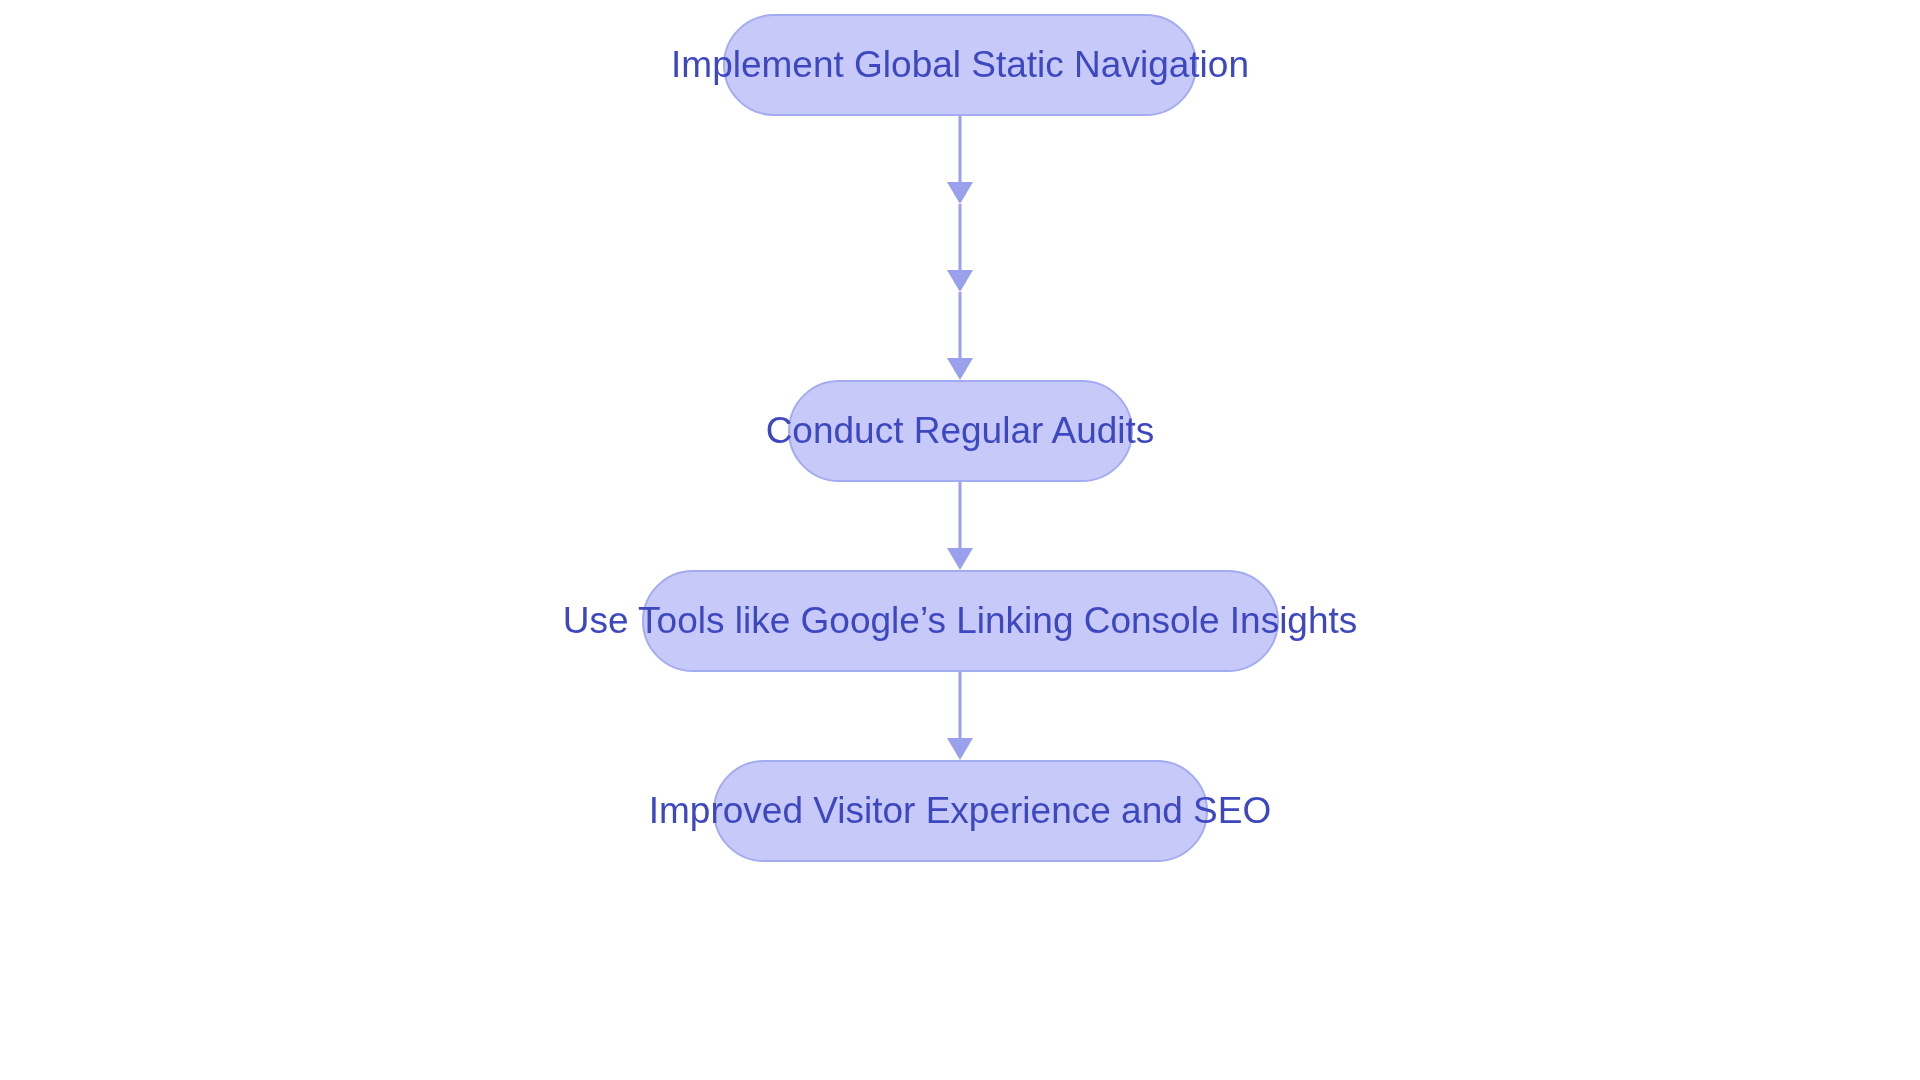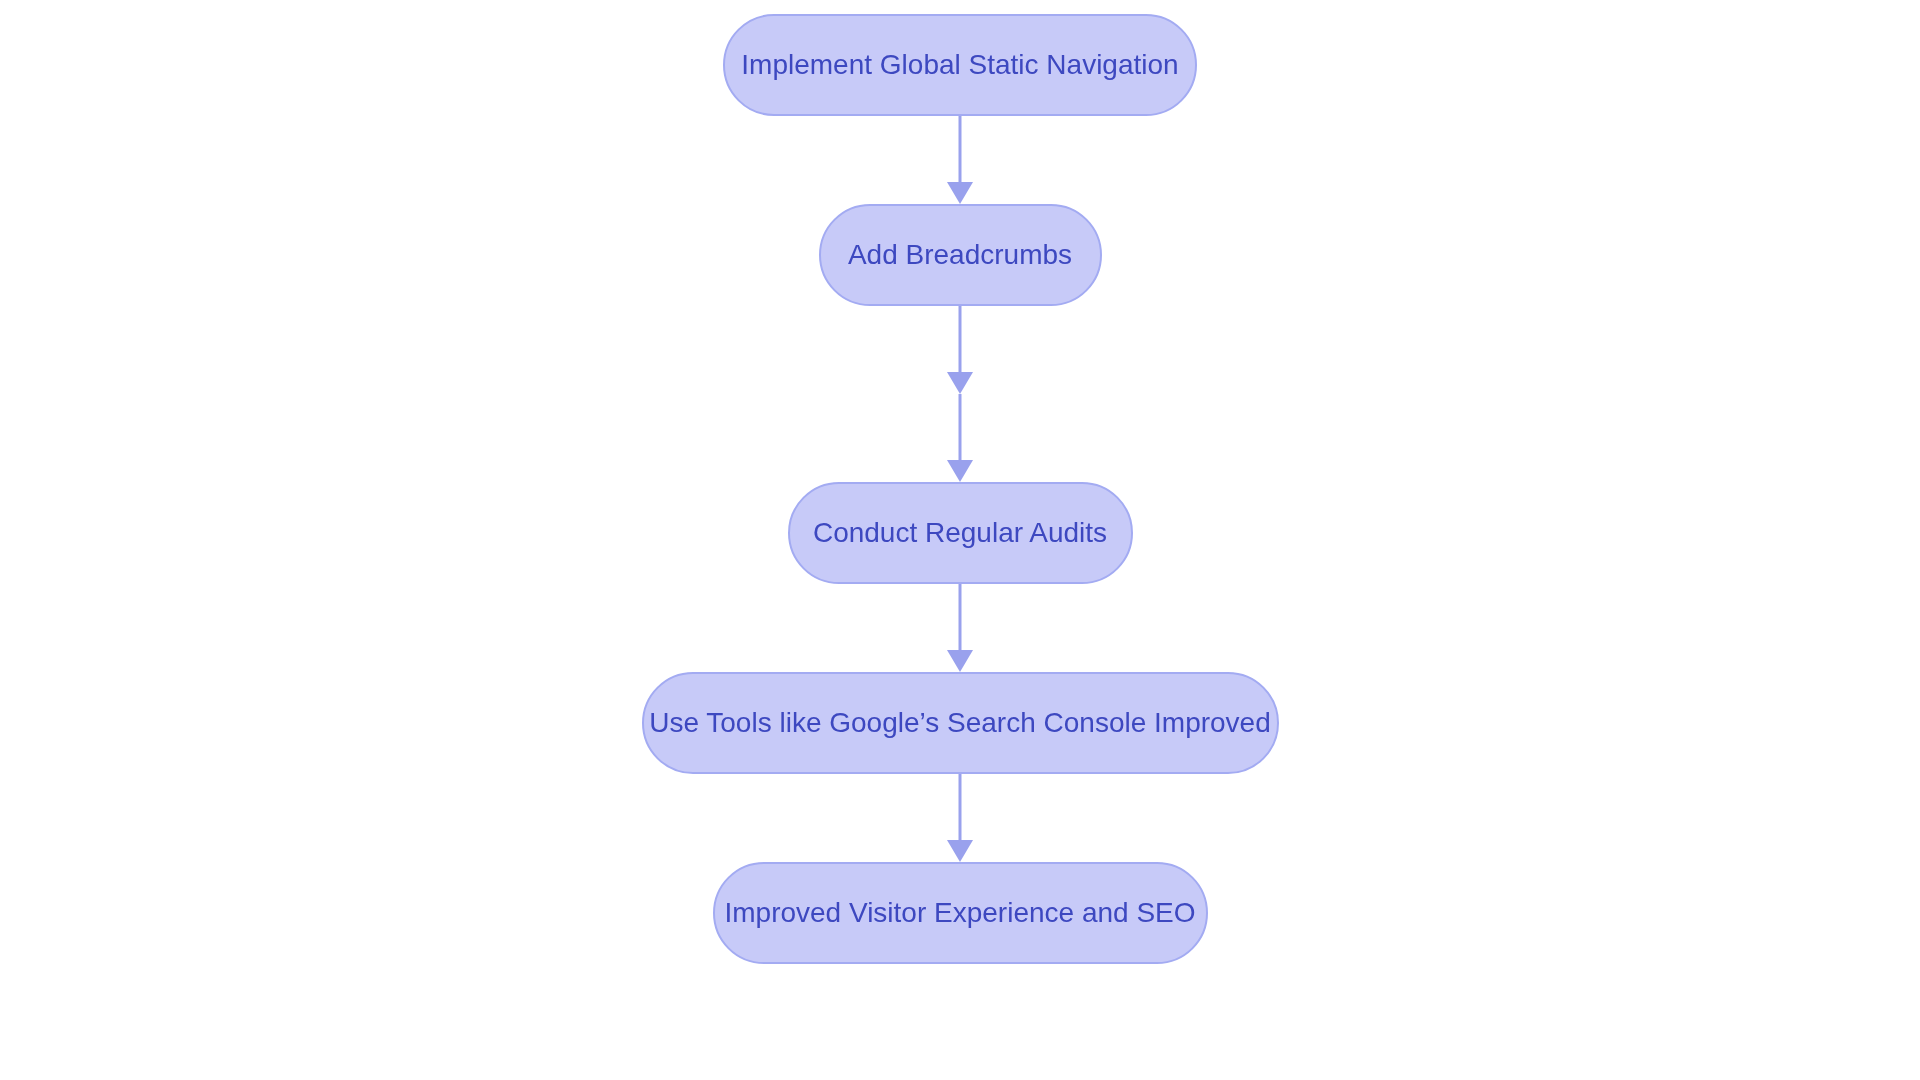--- a/index.html
+++ b/index.html
@@ -20,21 +20,21 @@
     box-sizing: border-box;
     font-family: "Liberation Sans", sans-serif;
   }
   .node {
     flex: 0 0 auto;
     height: 102px;
     border-radius: 51px;
     background: var(--node-fill, #c7caf8);
     border: 2px solid var(--node-border, #a3abf2);
     color: var(--node-text, #3d48c0);
-    font-size: 28px;
+    font-size: 37px;
     display: flex;
     align-items: center;
     justify-content: center;
     box-sizing: border-box;
     white-space: nowrap;
   }
   
   .n0 { width: 474px; }
   .n1 { width: 283px; }
   .n2 { width: 323px; }
@@ -76,23 +76,20 @@
 
   <div class="node n0">
     <span>Implement Global Static Navigation</span>
   </div>
 
   <div class="connector">
     <div class="shaft"></div>
     <div class="head"></div>
   </div>
 
-  <div class="node n1">
-    <span>Add Breadcrumbs</span>
-  </div>
 
   <div class="connector">
     <div class="shaft"></div>
     <div class="head"></div>
   </div>
 
 
   <div class="connector">
     <div class="shaft"></div>
     <div class="head"></div>
@@ -101,21 +98,21 @@
   <div class="node n3">
     <span>Conduct Regular Audits</span>
   </div>
 
   <div class="connector">
     <div class="shaft"></div>
     <div class="head"></div>
   </div>
 
   <div class="node n4">
-    <span>Use Tools like Google’s Search Console Improved</span>
+    <span>Use Tools like Google’s Linking Console Insights</span>
   </div>
 
   <div class="connector">
     <div class="shaft"></div>
     <div class="head"></div>
   </div>
 
   <div class="node n5">
     <span>Improved Visitor Experience and SEO</span>
   </div>

